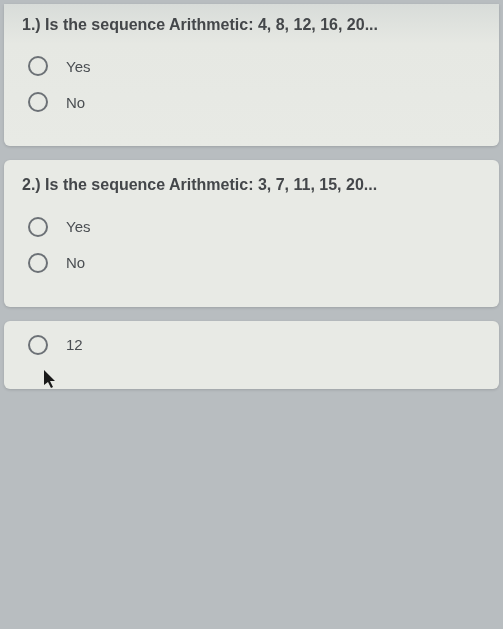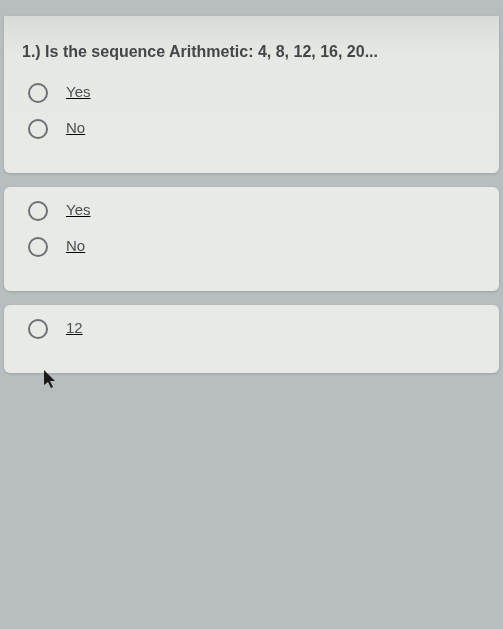--- a/index.html
+++ b/index.html
@@ -14,37 +14,37 @@
   .card {
     background: #e8eae5;
     border-radius: 6px;
     padding: 14px 18px 18px 18px;
     margin: 0 4px 14px 4px;
     box-shadow: 0 1px 3px rgba(0,0,0,0.15);
   }
   .card.first {
     border-top-left-radius: 0;
     border-top-right-radius: 0;
-    padding-top: 25px;
-    margin-top: 16px;
+    padding-top: 10px;
+    margin-top: 4px;
     background: linear-gradient(to bottom, #d8dcd9, #e6e8e3 40px, #e8eae5);
   }
   .question-text {
     font-size: 16px;
     font-weight: 600;
     color: #44474a;
     margin-bottom: 20px;
     line-height: 1.4;
   }
   .option {
     display: flex;
+    align-items: center;
     margin-bottom: 16px;
     margin-left: 6px;
     cursor: pointer;
-    text-decoration: underline;
   }
   .radio {
     width: 20px;
     height: 20px;
     border: 2px solid #6c7176;
     border-radius: 50%;
     margin-right: 18px;
     flex-shrink: 0;
     background: transparent;
   }
@@ -71,20 +71,21 @@
     <div class="radio"></div>
     <div class="option-label">Yes</div>
   </div>
   <div class="option">
     <div class="radio"></div>
     <div class="option-label">No</div>
   </div>
 </div>
 
 <div class="card">
+  <div class="question-text">2.) Is the sequence Arithmetic: 3, 7, 11, 15, 20...</div>
   <div class="option">
     <div class="radio"></div>
     <div class="option-label">Yes</div>
   </div>
   <div class="option">
     <div class="radio"></div>
     <div class="option-label">No</div>
   </div>
 </div>
 

